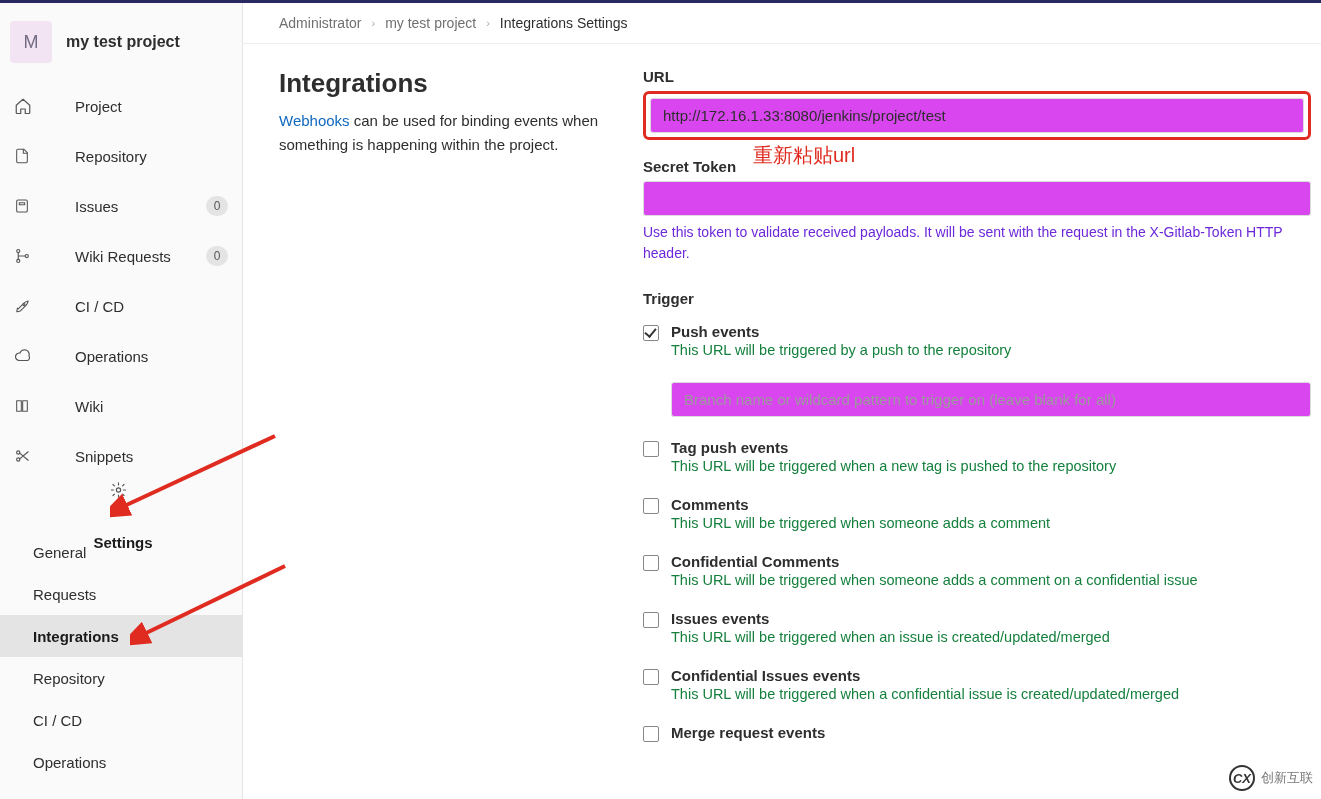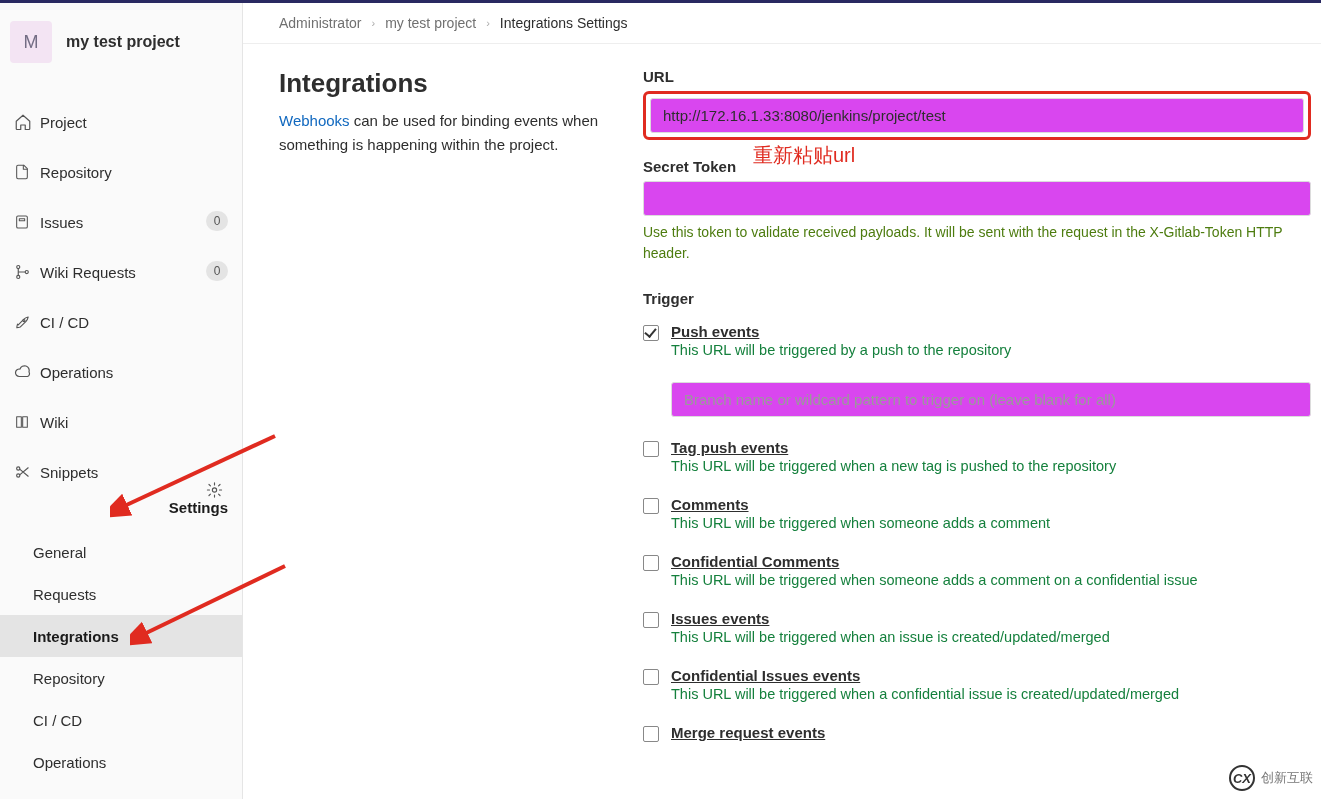--- a/index.html
+++ b/index.html
@@ -44,26 +44,27 @@
       justify-content: center;
       border-radius: 4px;
     }
     .project-name {
       font-size: 16px;
       font-weight: 600;
       color: #2e2e2e;
     }
     .nav-item {
       display: flex;
-      align-items: flex-end;
+      align-items: center;
       padding: 0 14px;
       height: 50px;
       font-size: 15px;
       color: #2e2e2e;
       cursor: pointer;
+      gap: 35px;
     }
     .nav-item .icon {
       width: 22px;
       display: flex;
       justify-content: flex-start;
       color: #555;
       flex-shrink: 0;
     }
     .nav-item .label {
       margin-left: 4px;
@@ -168,21 +169,21 @@
     .text-input::placeholder { color: #9a9a9a; }
     .anno-red {
       position: absolute;
       color: #e02b20;
       font-size: 20px;
       font-weight: 400;
       font-family: "Microsoft YaHei", sans-serif;
     }
     .help-text {
       font-size: 14px;
-      color: #4d7c0f;
+      color: #6d28d9;
       line-height: 1.5;
       margin-top: 6px;
     }
     .section-spacer { height: 26px; }
     .trigger-block {
       display: flex;
       gap: 12px;
       margin-bottom: 22px;
     }
     .cb {
@@ -201,21 +202,20 @@
       left: 3px; top: 0px;
       width: 5px; height: 9px;
       border: solid #333;
       border-width: 0 2px 2px 0;
       transform: rotate(40deg);
     }
     .trigger-body .t-title {
       font-weight: 700;
       font-size: 15px;
       margin-bottom: 2px;
-      text-decoration: underline;
     }
     .trigger-body .t-desc {
       font-size: 14.5px;
       color: #15803d;
     }
     .trigger-body .t-input {
       margin-top: 24px;
       width: 640px;
     }
     svg.arrow {

